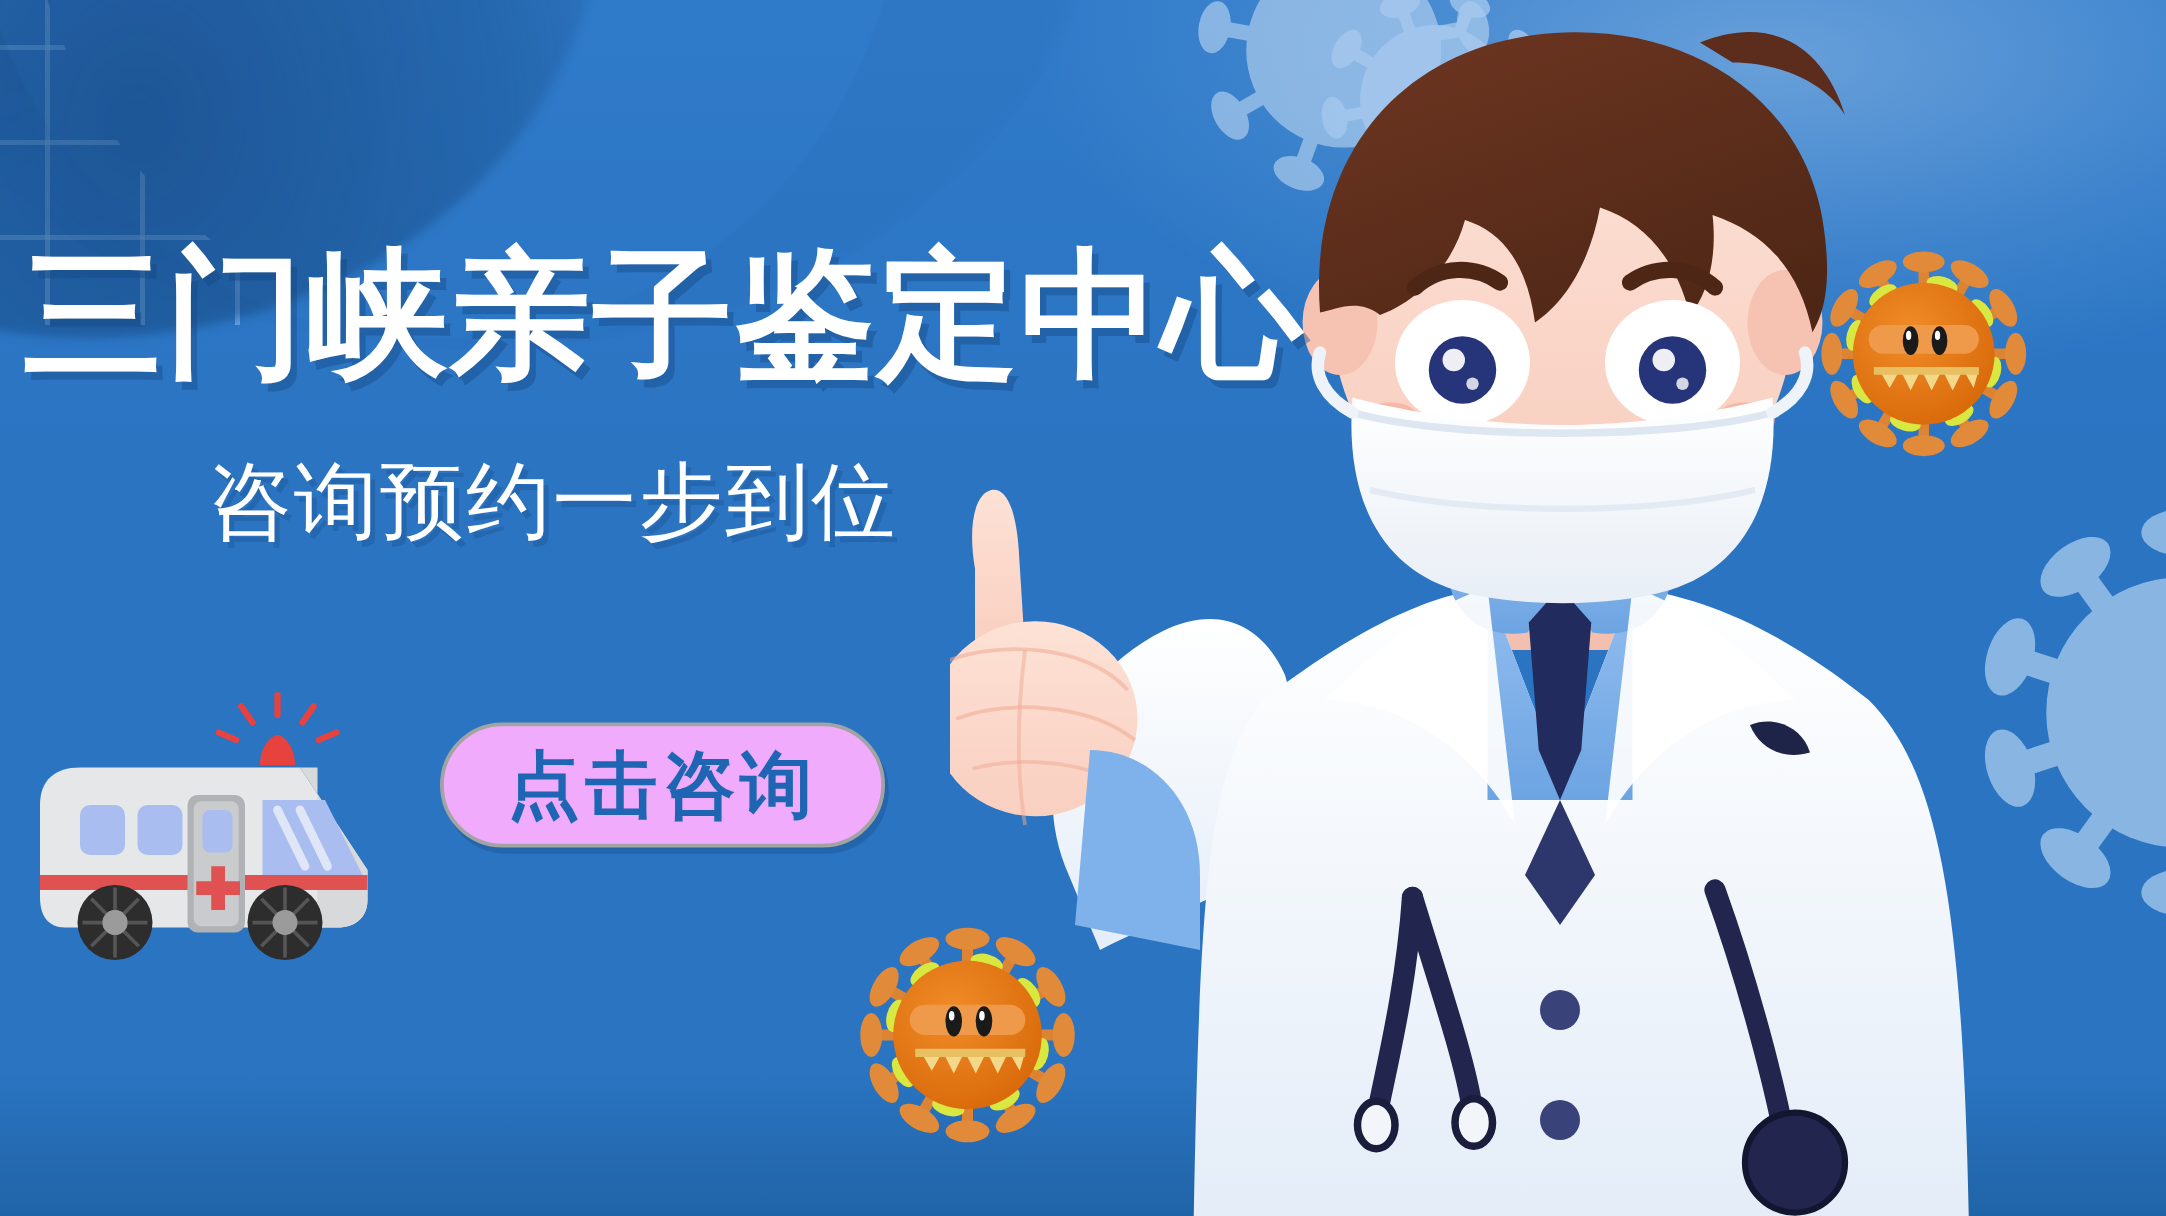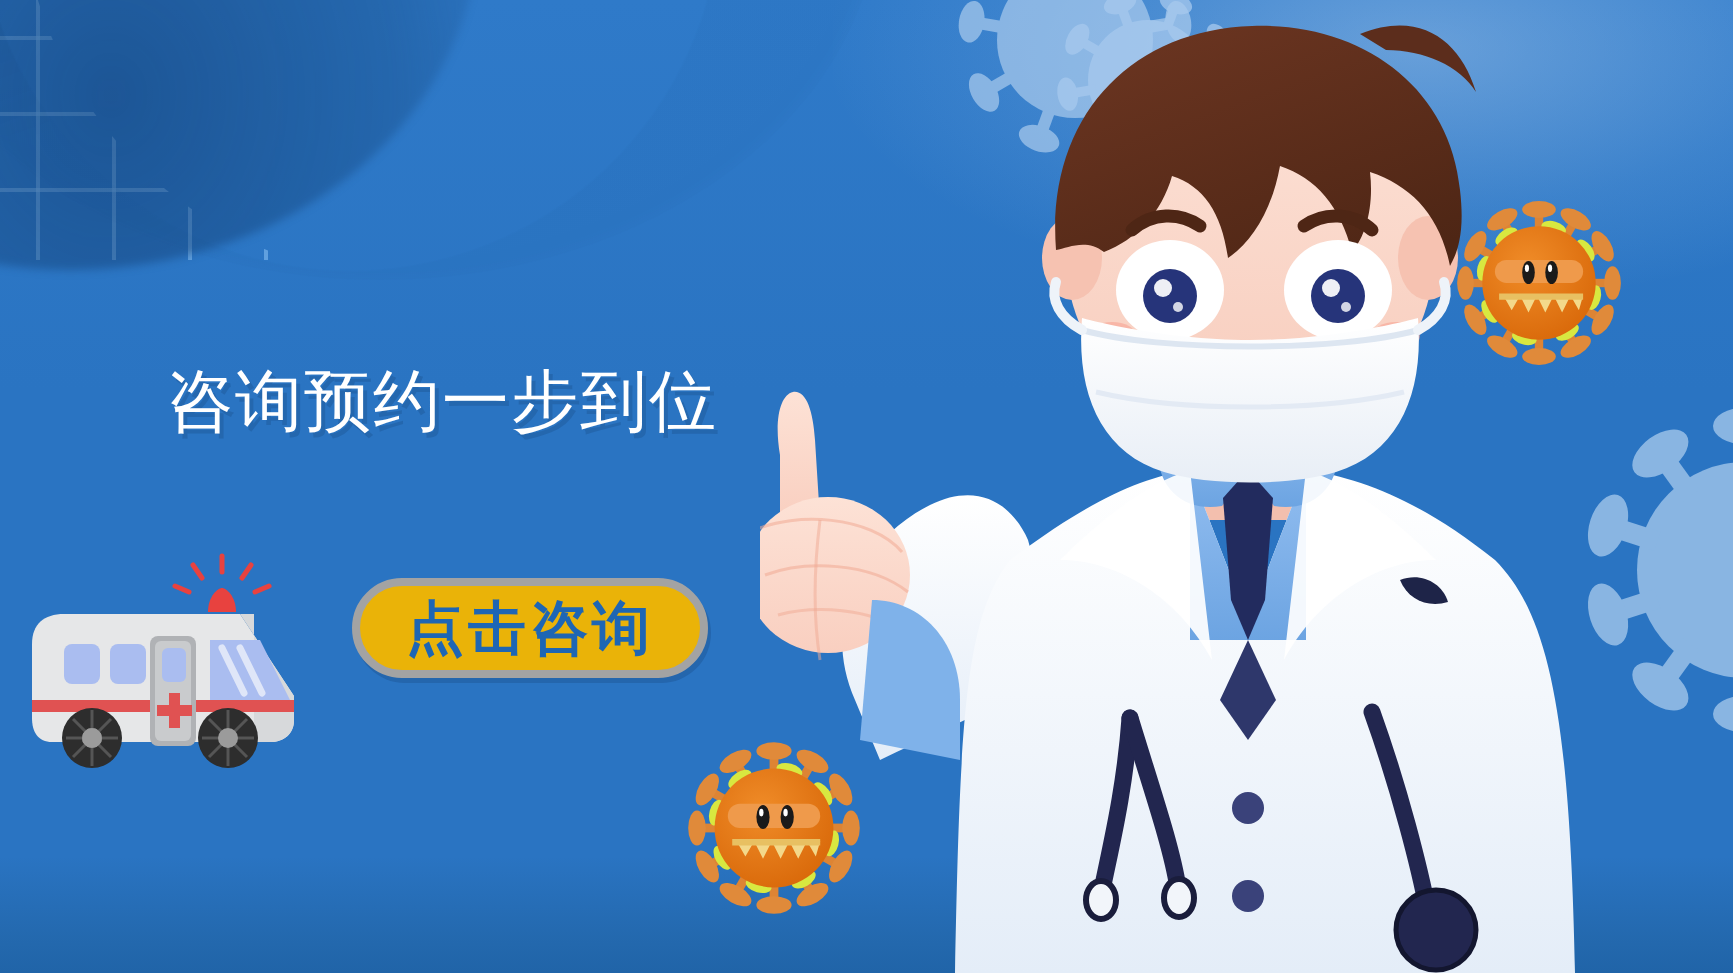--- a/index.html
+++ b/index.html
@@ -90,22 +90,22 @@
     white-space:nowrap;
     text-shadow: 4px 5px 0 rgba(22,72,130,.30);
     font-family:"DejaVu Sans","Liberation Sans",sans-serif;
   }
 
   
   .cta {
     position:absolute;
     left:352px; top:578px;
     width:356px; height:100px;
-    background:#eab308;
-    border:8px solid #a3a3a3;
+    background:#f0abfc;
+    border:3px solid #a3a3a3;
     border-radius:52px;
     display:flex; align-items:center; justify-content:center;
     box-shadow:3px 5px 0 rgba(20,60,110,.25);
     cursor:pointer;
   }
   .cta-label {
     font-size:58px;
     font-weight:bold;
     color:#1e66b4;
     letter-spacing:4px;
@@ -695,20 +695,21 @@
         <ellipse cx="90" cy="90" rx="6" ry="11" fill="#1a1a1a"></ellipse>
         <ellipse cx="112" cy="90" rx="6" ry="11" fill="#1a1a1a"></ellipse>
         <ellipse cx="88.5" cy="86" rx="2" ry="3.5" fill="#ffffff"></ellipse>
         <ellipse cx="110.5" cy="86" rx="2" ry="3.5" fill="#ffffff"></ellipse>
         <path d="M 62 112 L 142 112 L 138 126 L 130 112 L 122 128 L 114 112 L 106 128 L 98 112 L 90 128 L 82 112 L 74 126 L 66 112 Z" fill="#f3d88a"></path>
         <path d="M 62 110 L 142 110 L 142 116 L 62 116 Z" fill="#e8c062"></path>
       </g>
     </svg>
   </div>
 
+  <div class="headline">三门峡亲子鉴定中心</div>
 
   <div class="subline">咨询预约一步到位</div>
 
   <div class="cta">
     <span class="cta-label">点击咨询</span>
   </div>
 
 </div>
 
 </body></html>

